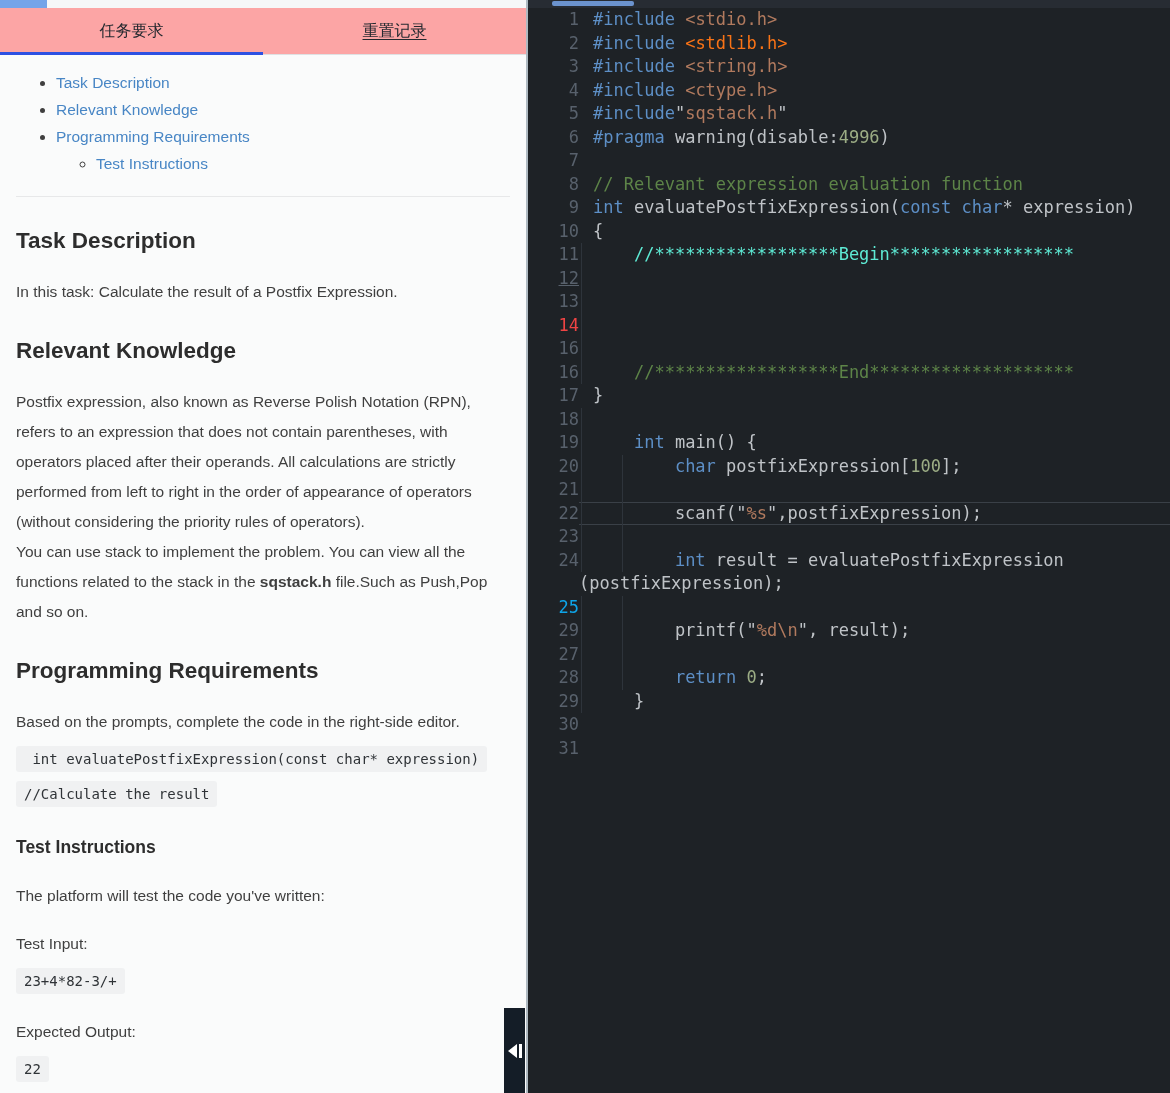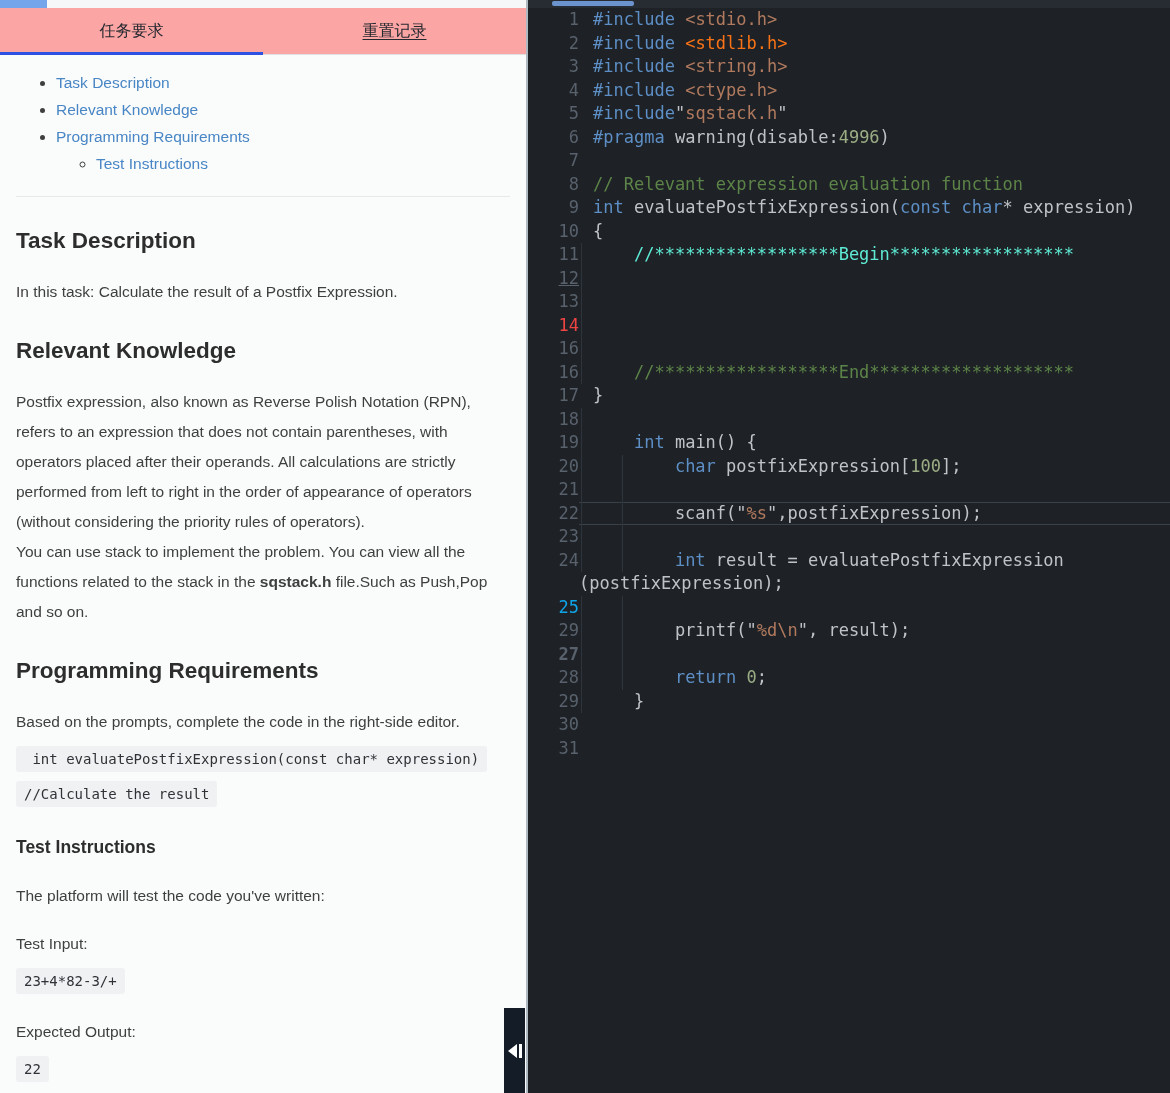--- a/index.html
+++ b/index.html
@@ -137,21 +137,21 @@
         <div class="row"><span class="ln" style="color: rgb(88, 97, 108);">18</span><span class="code"><i class="guide" style="left: 2px;"></i></span></div>
         <div class="row"><span class="ln" style="color: rgb(88, 97, 108);">19</span><span class="code"><i class="guide" style="left: 2px;"></i><span style="color: rgb(191, 195, 199);">    </span><span style="color: rgb(93, 143, 198);">int</span><span style="color: rgb(191, 195, 199);"> main() {</span></span></div>
         <div class="row"><span class="ln" style="color: rgb(88, 97, 108);">20</span><span class="code"><i class="guide" style="left: 2px;"></i><i class="guide" style="left: 43px;"></i><span style="color: rgb(191, 195, 199);">        </span><span style="color: rgb(93, 143, 198);">char</span><span style="color: rgb(191, 195, 199);"> postfixExpression[</span><span style="color: rgb(156, 173, 133);">100</span><span style="color: rgb(191, 195, 199);">];</span></span></div>
         <div class="row"><span class="ln" style="color: rgb(88, 97, 108);">21</span><span class="code"><i class="guide" style="left: 2px;"></i><i class="guide" style="left: 43px;"></i></span></div>
         <div class="row current"><span class="ln" style="color: rgb(88, 97, 108);">22</span><span class="code"><i class="guide" style="left: 2px;"></i><i class="guide" style="left: 43px;"></i><span style="color: rgb(191, 195, 199);">        scanf("</span><span style="color: rgb(177, 122, 94);">%s</span><span style="color: rgb(191, 195, 199);">",postfixExpression);</span></span></div>
         <div class="row"><span class="ln" style="color: rgb(88, 97, 108);">23</span><span class="code"><i class="guide" style="left: 2px;"></i><i class="guide" style="left: 43px;"></i></span></div>
         <div class="row"><span class="ln" style="color: rgb(88, 97, 108);">24</span><span class="code"><i class="guide" style="left: 2px;"></i><i class="guide" style="left: 43px;"></i><span style="color: rgb(191, 195, 199);">        </span><span style="color: rgb(93, 143, 198);">int</span><span style="color: rgb(191, 195, 199);"> result = evaluatePostfixExpression</span></span></div>
         <div class="row"><span class="ln" style="color: rgb(88, 97, 108);"></span><span class="code" style="padding-left: 0px;"><span style="color: rgb(191, 195, 199);">(postfixExpression);</span></span></div>
         <div class="row"><span class="ln" style="color: #0ea5e9;">25</span><span class="code"><i class="guide" style="left: 2px;"></i><i class="guide" style="left: 43px;"></i></span></div>
         <div class="row"><span class="ln" style="color: rgb(88, 97, 108);">29</span><span class="code"><i class="guide" style="left: 2px;"></i><i class="guide" style="left: 43px;"></i><span style="color: rgb(191, 195, 199);">        printf("</span><span style="color: rgb(177, 122, 94);">%d\n</span><span style="color: rgb(191, 195, 199);">", result);</span></span></div>
-        <div class="row"><span class="ln" style="color: rgb(88, 97, 108); font-weight: bold;">27</span><span class="code"><i class="guide" style="left: 2px;"></i><i class="guide" style="left: 43px;"></i></span></div>
+        <div class="row"><span class="ln" style="color: rgb(88, 97, 108);">27</span><span class="code"><i class="guide" style="left: 2px;"></i><i class="guide" style="left: 43px;"></i></span></div>
         <div class="row"><span class="ln" style="color: rgb(88, 97, 108);">28</span><span class="code"><i class="guide" style="left: 2px;"></i><i class="guide" style="left: 43px;"></i><span style="color: rgb(191, 195, 199);">        </span><span style="color: rgb(93, 143, 198);">return</span><span style="color: rgb(191, 195, 199);"> </span><span style="color: rgb(156, 173, 133);">0</span><span style="color: rgb(191, 195, 199);">;</span></span></div>
         <div class="row"><span class="ln" style="color: rgb(88, 97, 108);">29</span><span class="code"><i class="guide" style="left: 2px;"></i><span style="color: rgb(191, 195, 199);">    }</span></span></div>
         <div class="row"><span class="ln" style="color: rgb(88, 97, 108);">30</span><span class="code"></span></div>
         <div class="row"><span class="ln" style="color: rgb(88, 97, 108);">31</span><span class="code"></span></div>
       </div>
   </div>
 
 </div>
 
 </body></html>

